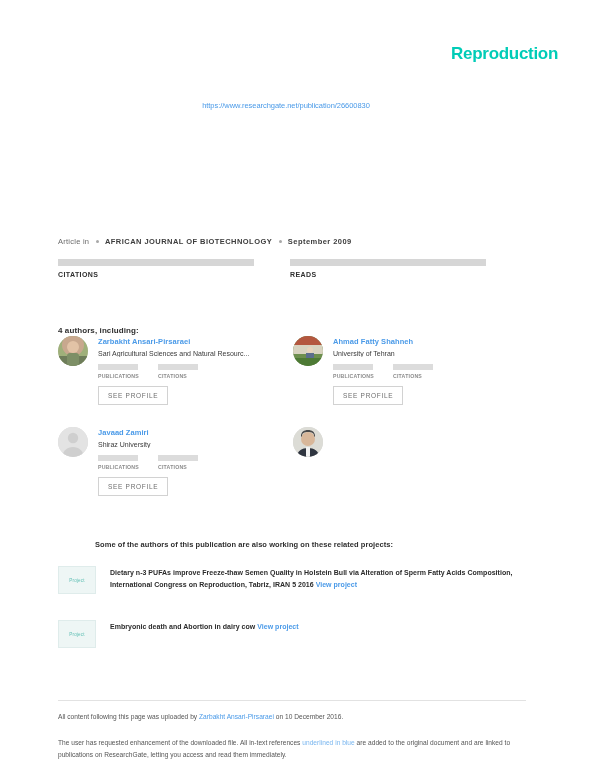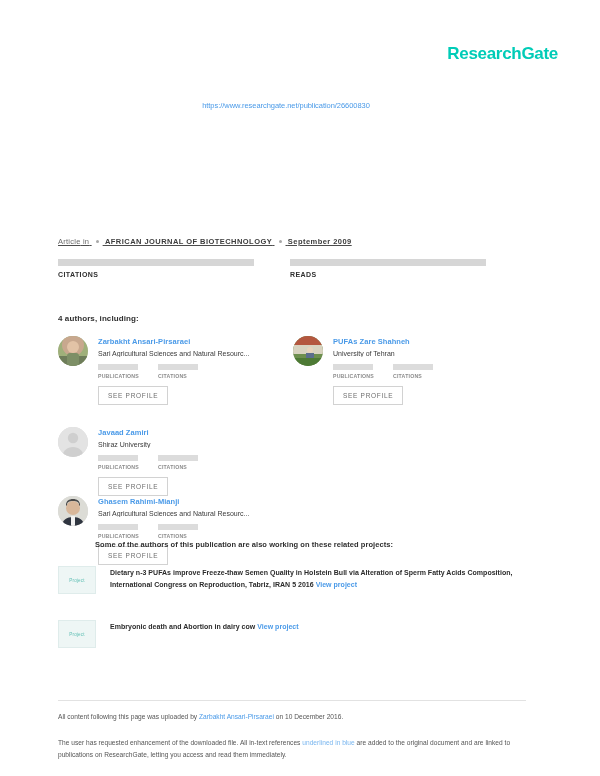--- a/index.html
+++ b/index.html
@@ -48,21 +48,20 @@
 
   
   .article-line {
     position: absolute;
     top: 237px;
     left: 58px;
     font-size: 7.5px;
     color: #4c4c4c;
     letter-spacing: 0.25px;
     white-space: nowrap;
-    text-decoration: underline;
   }
   .article-line .kw {
     font-weight: normal;
     color: #6a6a6a;
   }
   .article-line .dot {
     display: inline-block;
     width: 3px;
     height: 3px;
     background: #a8a8a8;
@@ -96,39 +95,38 @@
     margin-top: 5px;
     font-size: 7px;
     font-weight: bold;
     color: #2f2f2f;
     letter-spacing: 0.4px;
   }
 
   
   .authors-head {
     position: absolute;
-    top: 314px;
+    top: 326px;
     left: 58px;
     font-size: 8px;
     font-weight: bold;
     color: #2f2f2f;
     letter-spacing: 0.1px;
   }
   .authors-grid {
     position: absolute;
     top: 336px;
     left: 58px;
     width: 470px;
   }
   .author-row {
     display: flex;
   }
   .author-row + .author-row {
     margin-top: 22px;
-    flex-direction: column;
   }
   .author {
     width: 241px;
     display: flex;
     align-items: flex-start;
   }
   .avatar {
     width: 30px;
     height: 30px;
     border-radius: 50%;
@@ -270,21 +268,21 @@
     line-height: 11.5px;
     letter-spacing: 0.02px;
   }
   .footer-note .lnk { color: #79b6ef; }
 </style>
 </head>
 <body>
 
 <div class="page">
 
-  <div class="rg-logo">ResearchGate</div>
+  <div class="rg-logo">Reproduction</div>
 
   <div class="rg-url">
     <span class="rg-url-inner">https://www.researchgate.net/publication/26600830</span>
   </div>
 
   <div class="article-line">
     <span class="kw">Article</span>
     <span class="kw">in</span>
     <span class="dot"></span>
     <span class="jour">AFRICAN JOURNAL OF BIOTECHNOLOGY</span>
@@ -341,21 +339,21 @@
           <svg width="30" height="30" viewBox="0 0 30 30">
             <rect width="30" height="30" fill="#6d8f4e"></rect>
             <rect width="30" height="9" fill="#b4573f"></rect>
             <rect y="9" width="30" height="9" fill="#d8d3c0"></rect>
             <circle cx="17" cy="14" r="3" fill="#e8d4bc"></circle>
             <rect x="13" y="17" width="8" height="10" fill="#5b6e8c"></rect>
             <rect y="22" width="30" height="8" fill="#4d7a35"></rect>
           </svg>
         </div>
         <div class="author-body">
-          <div class="author-name">PUFAs Zare Shahneh</div>
+          <div class="author-name">Ahmad Fatty Shahneh</div>
           <div class="author-affil">University of Tehran</div>
           <div class="author-stats">
             <div class="stat">
               <div class="stat-bar"></div>
               <div class="stat-label">PUBLICATIONS</div>
             </div>
             <div class="stat">
               <div class="stat-bar"></div>
               <div class="stat-label">CITATIONS</div>
             </div>
@@ -396,35 +394,20 @@
       <div class="author">
         <div class="avatar">
           <svg width="30" height="30" viewBox="0 0 30 30">
             <rect width="30" height="30" fill="#dcdcd6"></rect>
             <circle cx="15" cy="12" r="7" fill="#d8b79a"></circle>
             <path d="M8 9c0-4 3-6 7-6s7 2 7 6c0 1-1 1-1 0 0-3-2-4-6-4s-6 1-6 4c0 1-1 1-1 0z" fill="#4a4a4a"></path>
             <path d="M4 30c0-6 5-9 11-9s11 3 11 9z" fill="#2f3540"></path>
             <rect x="13" y="20" width="4" height="10" fill="#f2f2f2"></rect>
           </svg>
         </div>
-        <div class="author-body">
-          <div class="author-name">Ghasem Rahimi-Mianji</div>
-          <div class="author-affil">Sari Agricultural Sciences and Natural Resourc...</div>
-          <div class="author-stats">
-            <div class="stat">
-              <div class="stat-bar"></div>
-              <div class="stat-label">PUBLICATIONS</div>
-            </div>
-            <div class="stat">
-              <div class="stat-bar"></div>
-              <div class="stat-label">CITATIONS</div>
-            </div>
-          </div>
-          <div class="see-profile">SEE PROFILE</div>
-        </div>
       </div>
 
     </div>
 
   </div>
 
   <div class="projects-head">Some of the authors of this publication are also working on these related projects:</div>
 
   <div class="projects">
     <div class="project">

